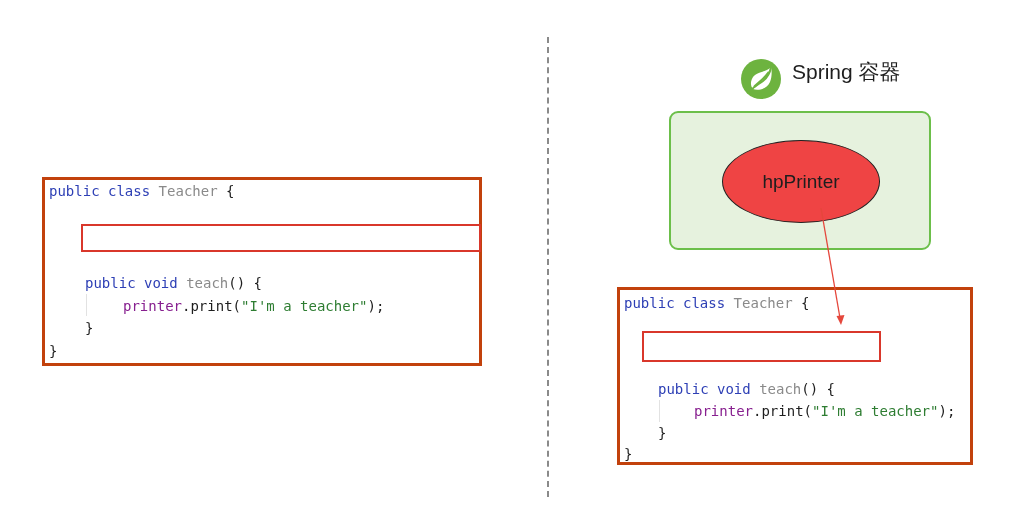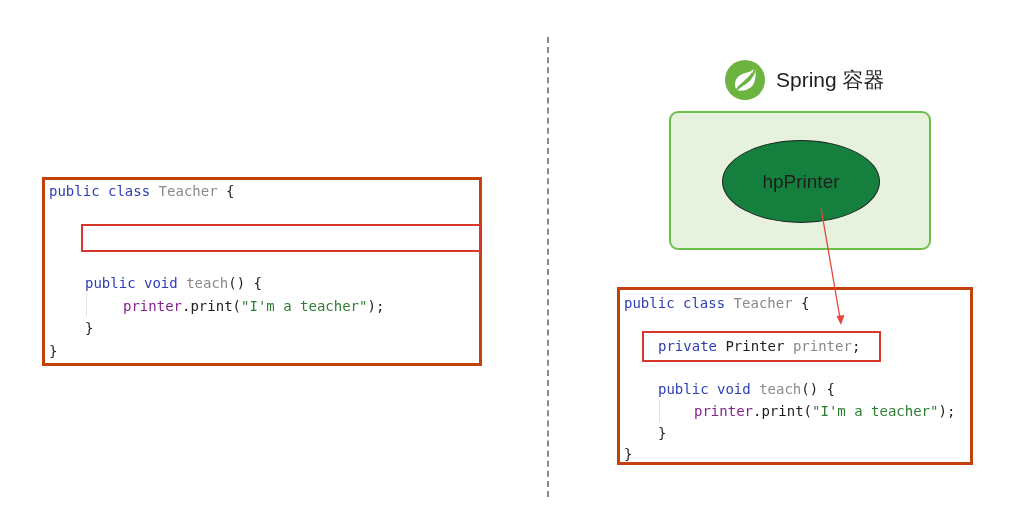--- a/index.html
+++ b/index.html
@@ -15,25 +15,25 @@
     .fld-grey { color: #8a8a8a; }
     .str { color: #2e7d32; }
     .hl { background: #f6e7bd; }
     .gutter { position: absolute; width: 1px; background: #e2e2e2; }
 
     .red-box { position: absolute; border: 2px solid #d9372b; box-sizing: border-box; }
 
     #left-box { left: 42px; top: 177px; width: 440px; height: 189px; }
     #right-box { left: 617px; top: 287px; width: 356px; height: 178px; }
 
-    .spring-title { position: absolute; left: 724px; top: 58px; height: 44px; display: flex; align-items: center; gap: 10px; }
+    .spring-title { position: absolute; left: 740px; top: 58px; height: 44px; display: flex; align-items: flex-start; gap: 10px; }
     .spring-title .label { font-family: "Liberation Sans", sans-serif; font-size: 21px; color: #1e1e1e; }
 
     .container-box { position: absolute; left: 669px; top: 111px; width: 262px; height: 139px; background: #e6f2de; border: 2px solid #6cbf4a; border-radius: 9px; box-sizing: border-box; }
-    .bean { position: absolute; left: 722px; top: 140px; width: 158px; height: 83px; background: #15803d; border: 1.5px solid #222; border-radius: 50%; box-sizing: border-box; display: flex; align-items: center; justify-content: center; }
+    .bean { position: absolute; left: 722px; top: 140px; width: 158px; height: 83px; background: #ef4444; border: 1.5px solid #222; border-radius: 50%; box-sizing: border-box; display: flex; align-items: center; justify-content: center; }
     .bean span { font-family: "Liberation Sans", sans-serif; font-size: 19px; color: #1e1e1e; }
 
     .arrow-svg { position: absolute; left: 0; top: 0; width: 1024px; height: 521px; pointer-events: none; }
   </style>
 </head>
 <body>
 
 <div class="divider"></div>
 
 <div class="code-box" id="left-box">
@@ -60,21 +60,20 @@
 
 <div class="container-box"></div>
 <div class="bean">
   <span>hpPrinter</span>
 </div>
 
 <div class="code-box" id="right-box">
   <div class="code-line" style="left:4px; top:4px;"><span class="kw">public class</span> <span class="cls">Teacher</span><span> {</span></div>
 
   <div class="red-box" style="left:22px; top:41px; width:239px; height:31px;"></div>
-  <div class="code-line" style="left:38px; top:47px;"><span class="kw">private</span><span> Printer </span><span class="fld-grey">printer</span><span>;</span></div>
 
   <div class="code-line" style="left:38px; top:90px;"><span class="kw">public void</span> <span class="cls">teach</span><span>() {</span></div>
   <div class="gutter" style="left:39px; top:110px; height:22px;"></div>
   <div class="code-line" style="left:74px; top:112px;"><span class="fld">printer</span><span>.print(</span><span class="str">"I'm a teacher"</span><span>);</span></div>
   <div class="code-line" style="left:38px; top:134px;">}</div>
   <div class="code-line" style="left:4px; top:155px;">}</div>
 </div>
 
 <svg class="arrow-svg">
   <line x1="821" y1="208" x2="840" y2="318" stroke="#e5473c" stroke-width="1.3"></line>

